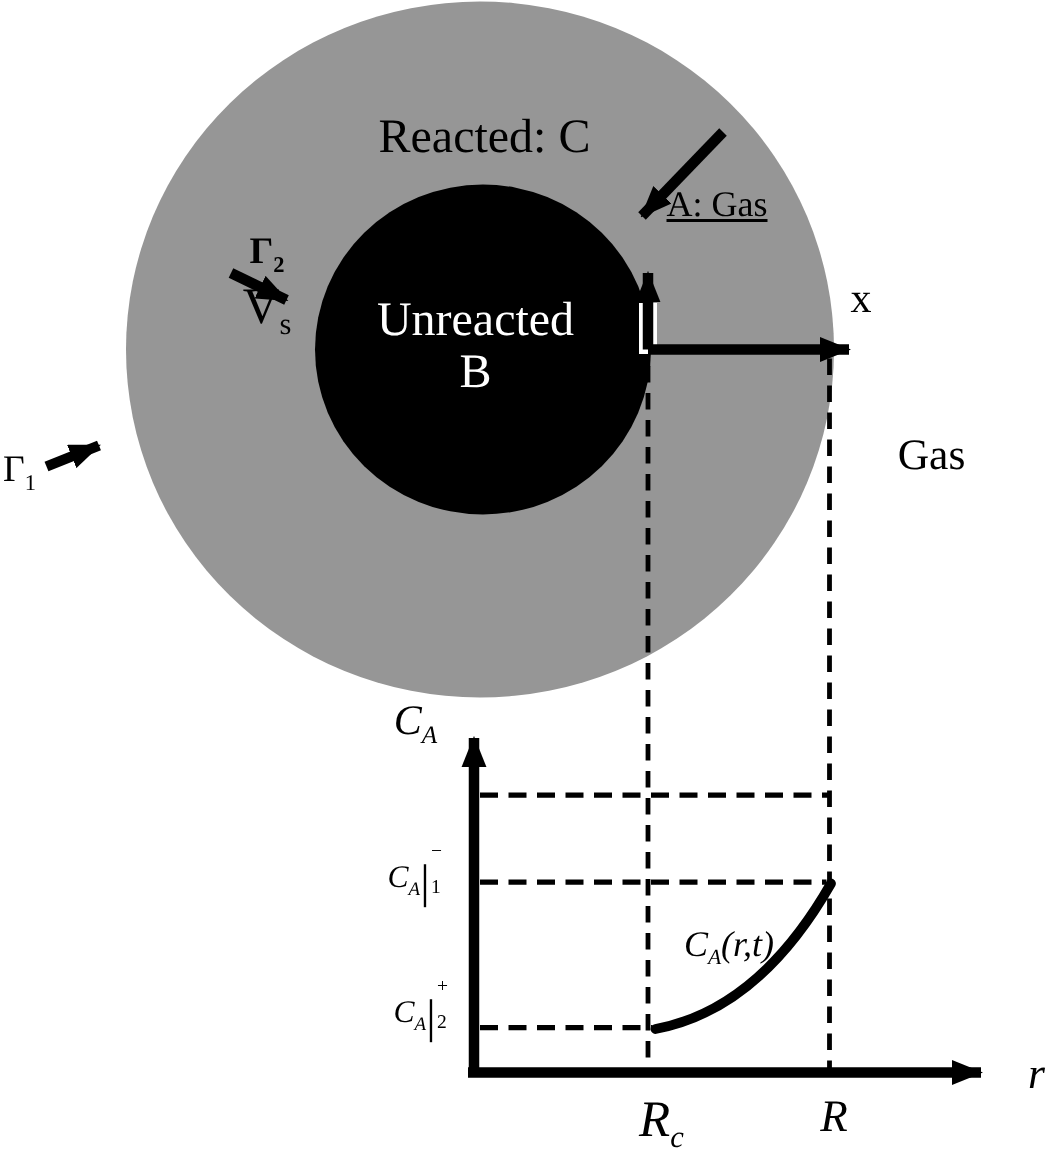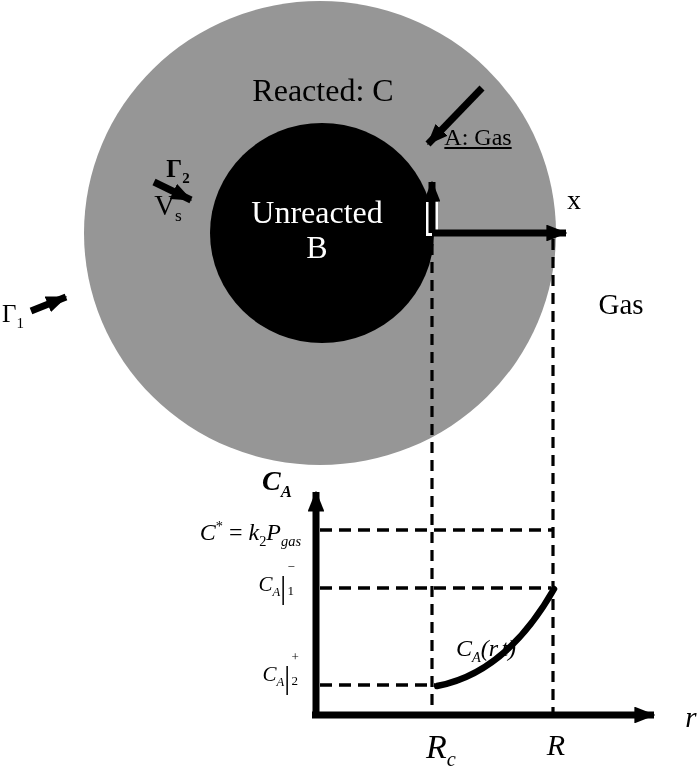--- a/index.html
+++ b/index.html
@@ -66,53 +66,50 @@
   <div class="lbl c" style="left:323px;top:90px;font-size:32px;">
     <span>Reacted: C</span>
   </div>
   <div class="lbl c white" style="left:317px;top:247px;font-size:32px;">
     <span>B</span>
   </div>
 
   <div class="lbl c" style="left:178px;top:168px;font-size:25px;font-weight:bold;">
     <span>Γ</span><sub>2</sub>
   </div>
-  <div class="lbl c" style="left:168px;top:205px;font-size:29px;">
+  <div class="lbl c" style="left:178px;top:205px;font-size:34px;">
     <span>V</span><sub>s</sub>
   </div>
   <div class="lbl le" style="left:2px;top:313px;font-size:25px;">
     <span>Γ</span><sub>1</sub>
   </div>
   <div class="lbl c" style="left:478px;top:137px;font-size:24px;text-decoration:underline;">
     <span>A: Gas</span>
   </div>
   <div class="lbl c" style="left:574px;top:200px;font-size:28px;">
     <span>x</span>
   </div>
   <div class="lbl c" style="left:621px;top:304px;font-size:29px;">
     <span>Gas</span>
   </div>
 
-  <div class="lbl c" style="left:277px;top:481px;font-size:28px;font-weight:bold;">
+  <div class="lbl c" style="left:277px;top:481px;font-size:28px;">
     <span class="it">C</span><sub class="it">A</sub>
   </div>
 
-  <div class="lbl re" style="right:399px;top:532px;font-size:24px;">
-    <span class="it">C</span><sup>*</sup><span class="eq"> = </span><span class="it">k</span><sub>2</sub><span class="it">P</span><sub class="it">gas</sub>
-  </div>
 
   <div class="lbl re" style="right:401px;top:587px;font-size:21px;">
     <span class="it">C</span><sub class="it">A</sub><span class="bar">|</span><span class="ss"><span class="t">−</span><span class="b">1</span></span>
   </div>
 
   <div class="lbl re" style="right:397px;top:677px;font-size:21px;">
     <span class="it">C</span><sub class="it">A</sub><span class="bar">|</span><span class="ss"><span class="t">+</span><span class="b">2</span></span>
   </div>
 
-  <div class="lbl c" style="left:486px;top:648px;font-size:24px;">
+  <div class="lbl c" style="left:486px;top:630px;font-size:24px;">
     <span class="it">C</span><sub class="it">A</sub><span class="it">(r,t)</span>
   </div>
 
   <div class="lbl c" style="left:441px;top:747px;font-size:34px;">
     <span class="it">R</span><sub class="it">c</sub>
   </div>
   <div class="lbl c" style="left:556px;top:745px;font-size:30px;">
     <span class="it">R</span>
   </div>
   <div class="lbl c" style="left:691px;top:717px;font-size:29px;">

